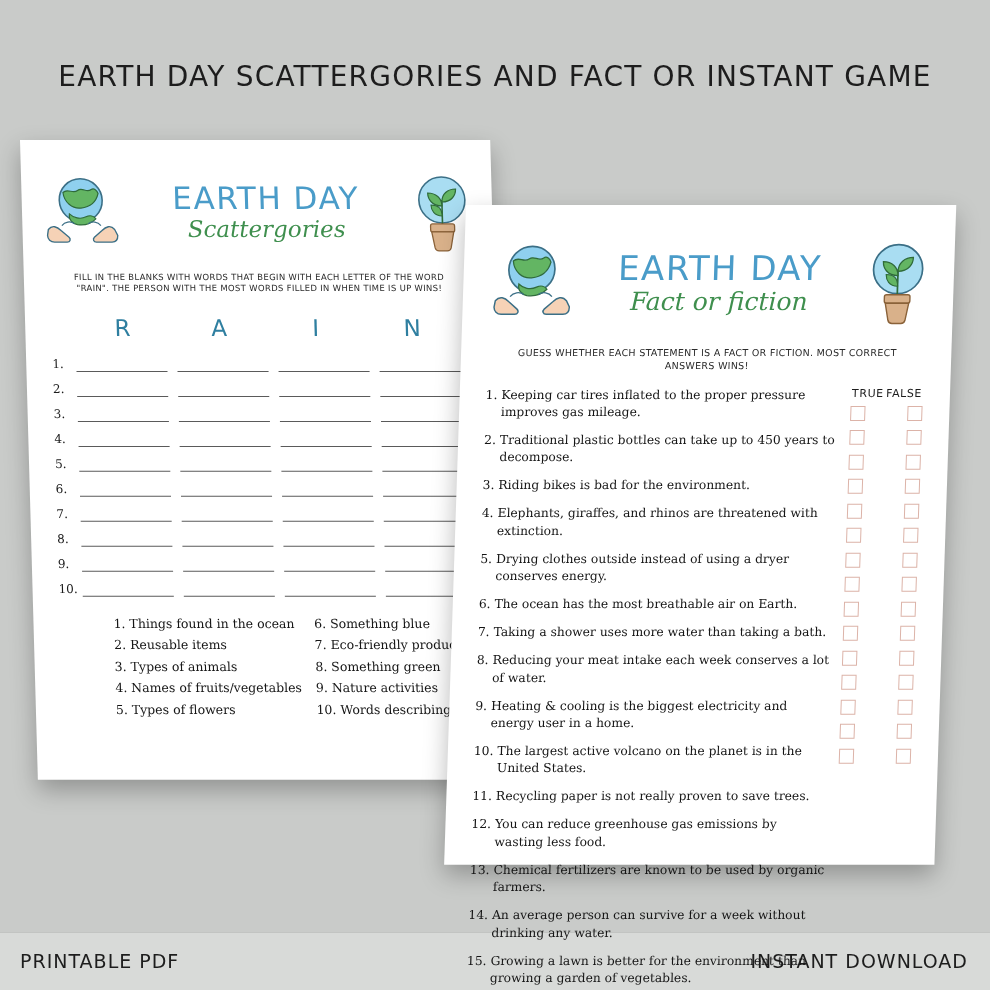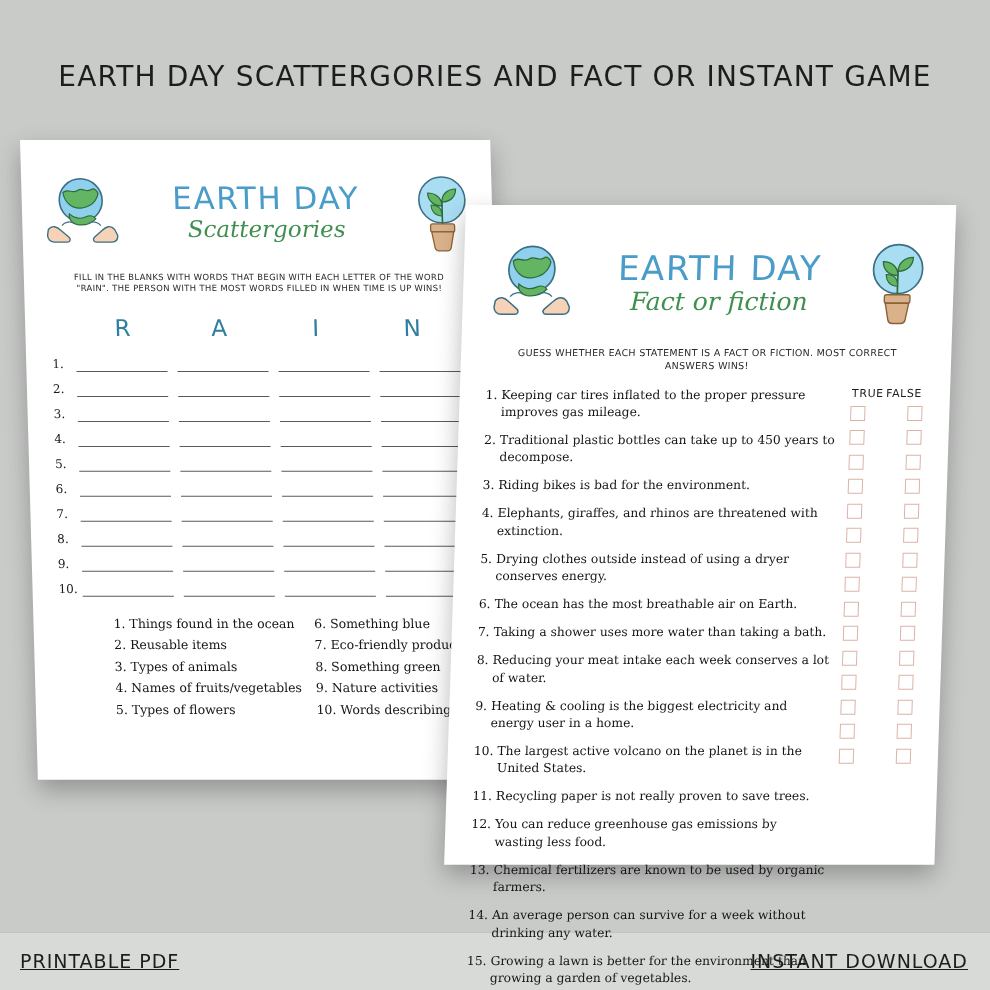--- a/index.html
+++ b/index.html
@@ -33,21 +33,20 @@
     border-top: 1px solid #c2c4c2;
   }
   .bottom-bar .left,
   .bottom-bar .right {
     position: absolute;
     top: 17px;
     font-family: "DejaVu Sans", sans-serif;
     font-size: 19px;
     letter-spacing: 1px;
     color: #1d1d1d;
-    text-decoration: underline;
   }
   .bottom-bar .left { left: 20px; }
   .bottom-bar .right { right: 22px; }
 
   
   .sheet {
     position: absolute;
     background: #fff;
     box-shadow: 0 10px 24px rgba(0,0,0,0.28);
   }

